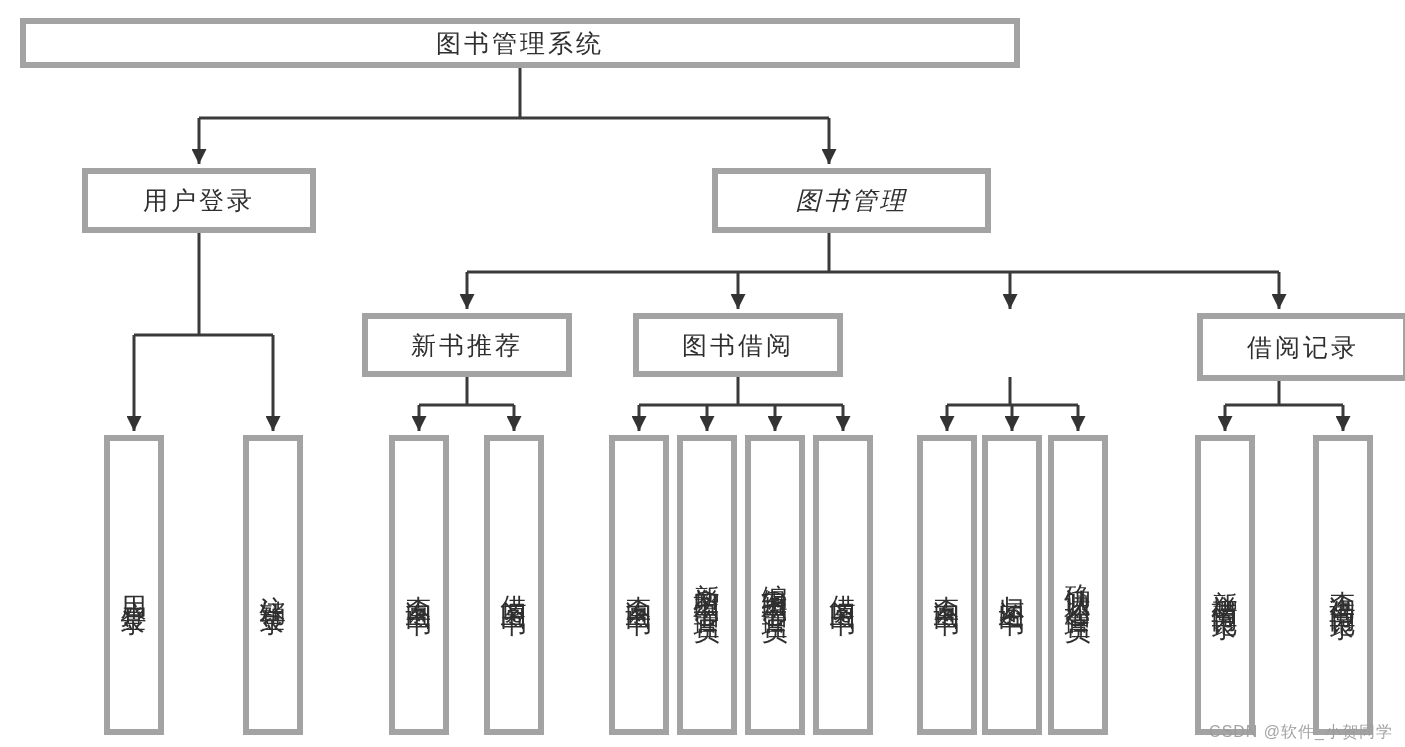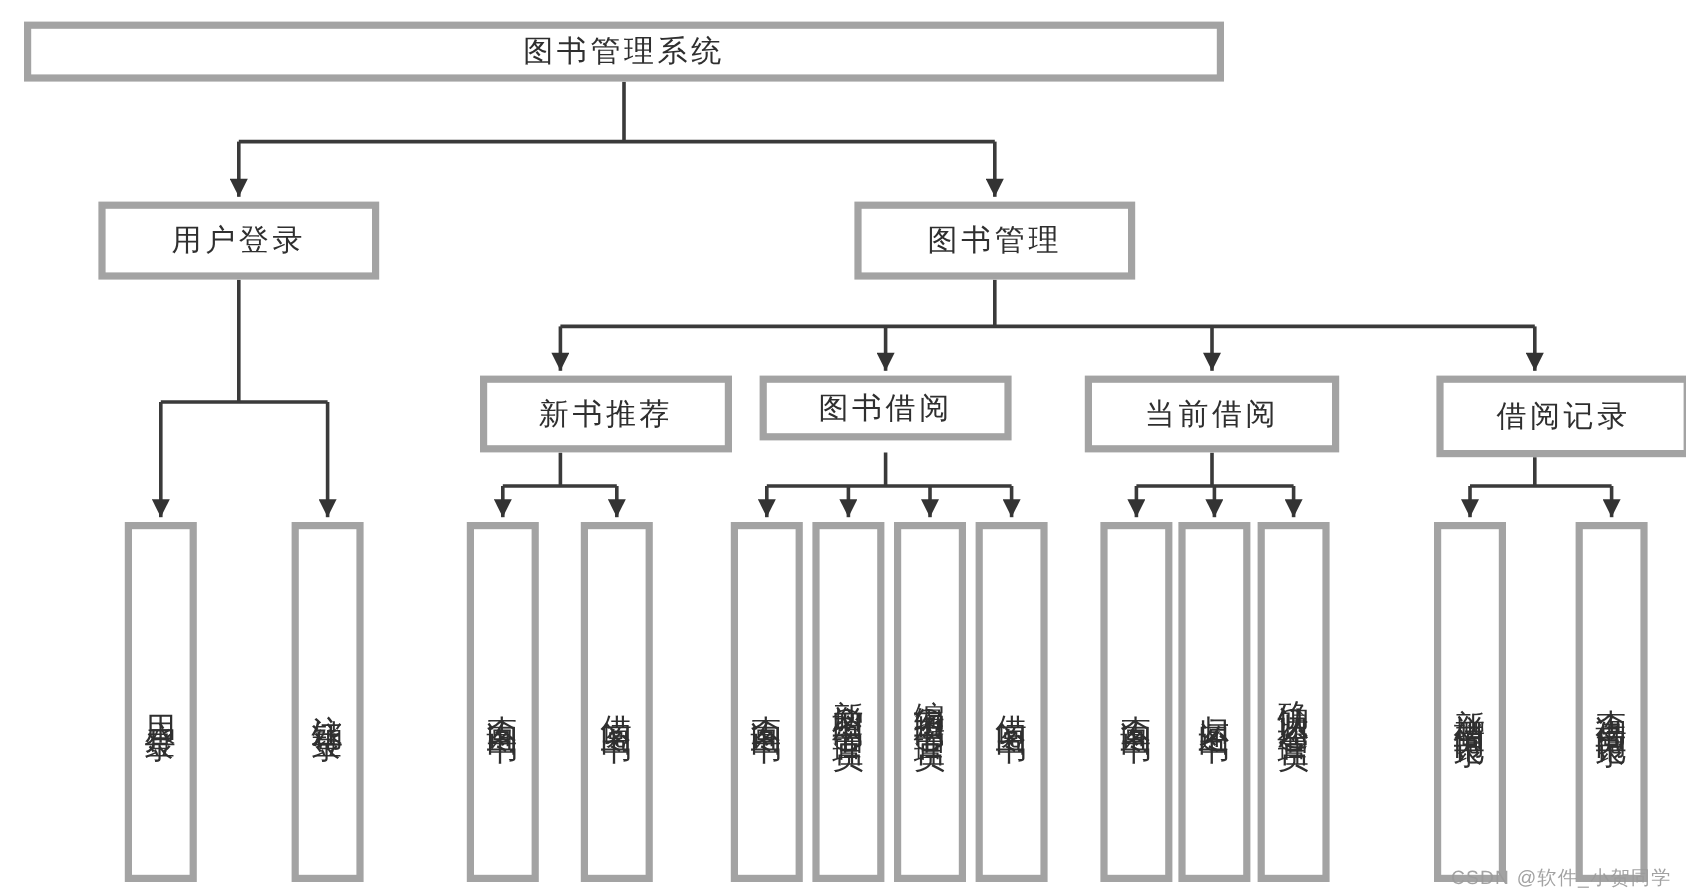--- a/index.html
+++ b/index.html
@@ -111,32 +111,29 @@
     </g>
   </svg>
 
   <div class="node hnode" style="left:20px; top:18px; width:1000px; height:50px;">
     <span>图书管理系统</span>
   </div>
 
   <div class="node hnode" style="left:82px; top:168px; width:234px; height:65px;">
     <span>用户登录</span>
   </div>
-  <div class="node hnode" style="left:712px; top:168px; width:234px; height:65px;">
+  <div class="node hnode" style="left:712px; top:168px; width:279px; height:65px;font-style:italic;">
     <span>图书管理</span>
   </div>
 
-  <div class="node hnode" style="left:362px; top:313px; width:210px; height:64px;margin-left:38px;">
+  <div class="node hnode" style="left:362px; top:313px; width:210px; height:64px;">
     <span>新书推荐</span>
   </div>
-  <div class="node hnode" style="left:633px; top:313px; width:210px; height:54px;">
+  <div class="node hnode" style="left:633px; top:313px; width:210px; height:64px;">
     <span>图书借阅</span>
-  </div>
-  <div class="node hnode" style="left:904px; top:313px; width:212px; height:64px;">
-    <span>当前借阅</span>
   </div>
   <div class="node hnode" style="left:1197px; top:313px; width:212px; height:68px;">
     <span>借阅记录</span>
   </div>
 
   <div class="node leaf" style="left:104px;">
     <span>用户登录</span>
   </div>
   <div class="node leaf" style="left:243px;">
     <span>注销登录</span>

